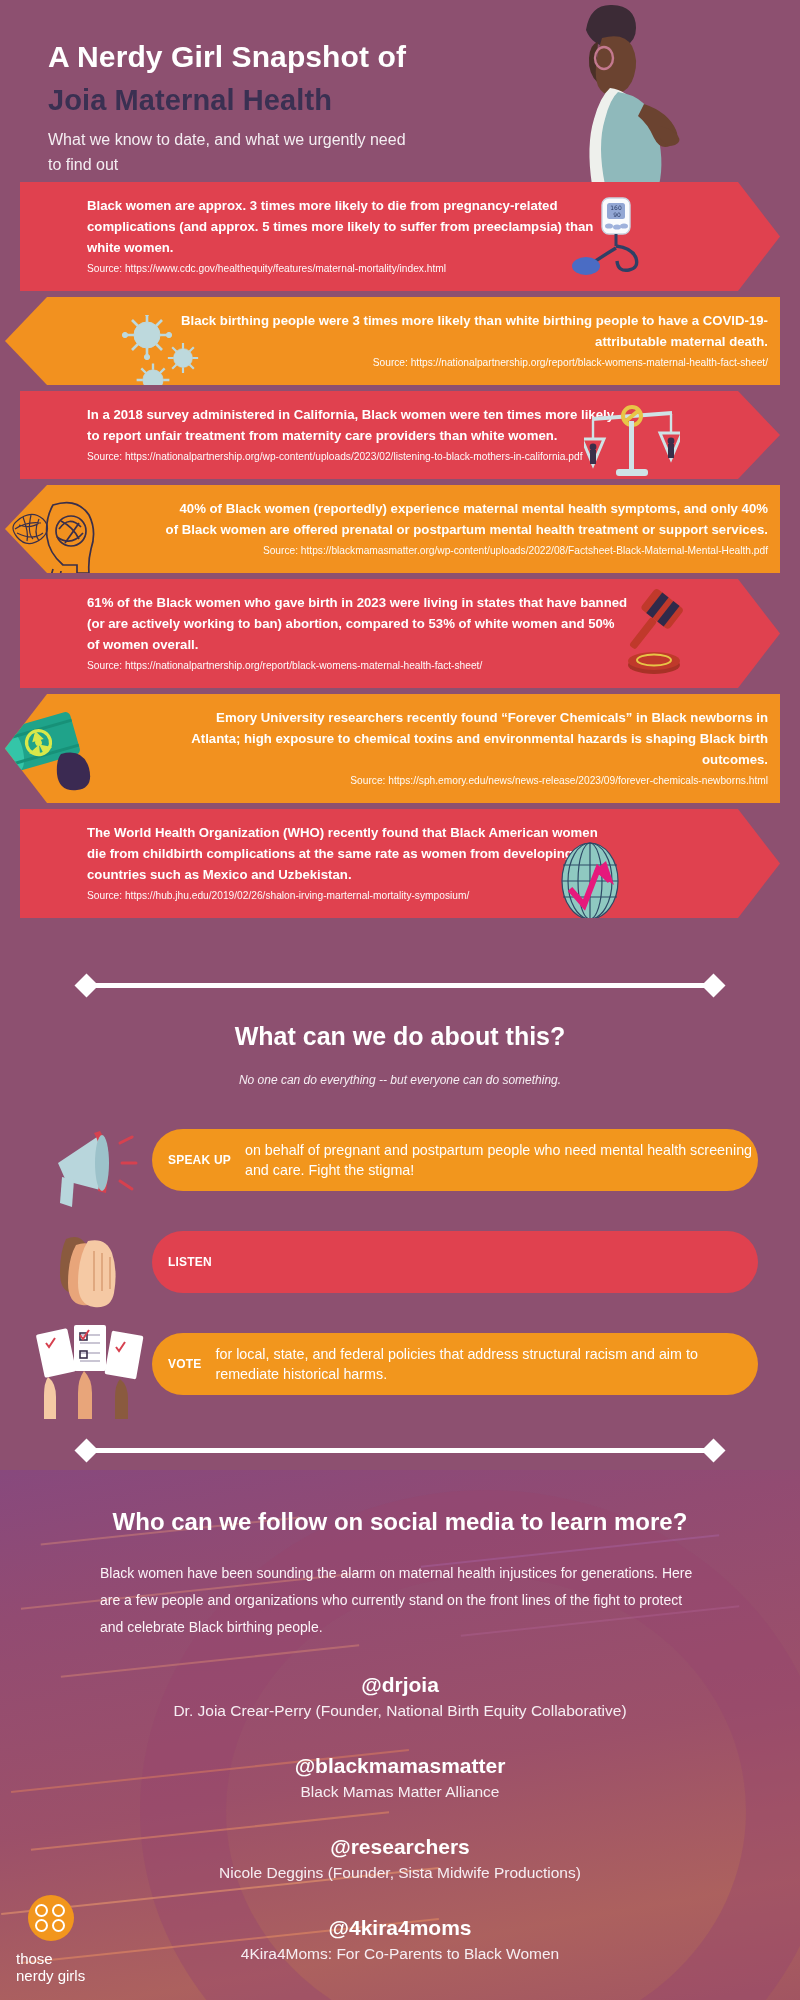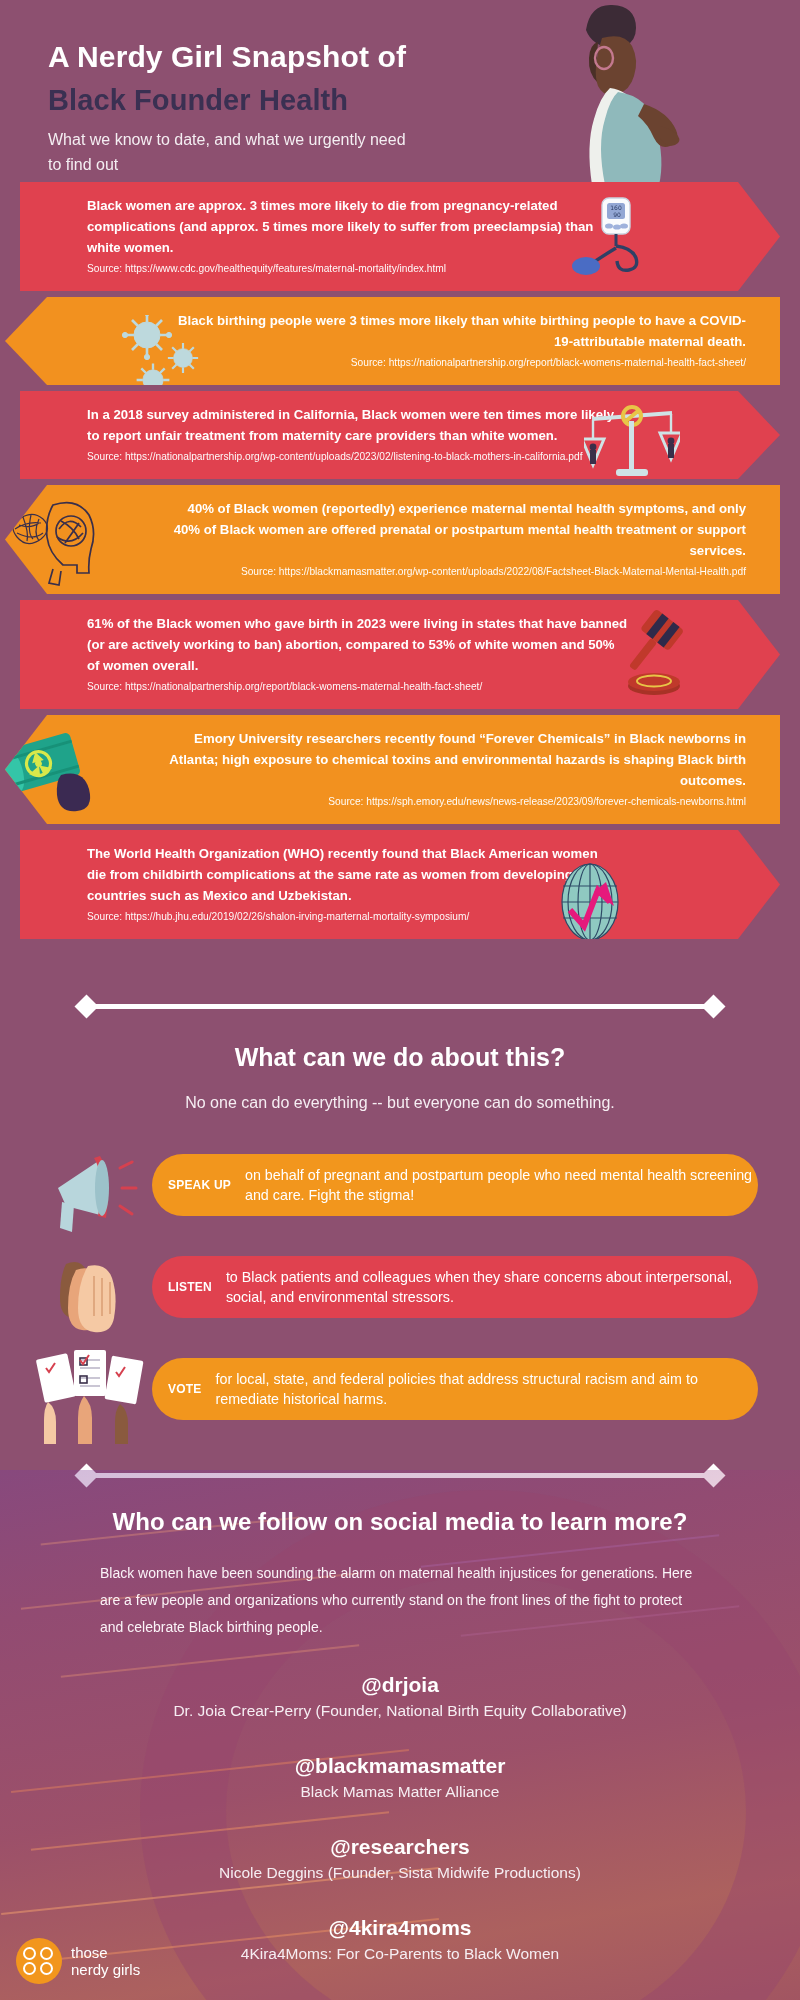--- a/index.html
+++ b/index.html
@@ -55,65 +55,65 @@
     background:#e0414f; margin:0 20px 0 20px; padding:13px 0 14px 0;
     clip-path: polygon(0 0, calc(100% - 42px) 0, 100% 50%, calc(100% - 42px) 100%, 0 100%);
   }
   .b-red .txt { padding-left:23px; padding-right:150px;margin-left:44px; }
 
   
   .b-orange {
     background:#f2911f; margin:0 20px 0 5px; padding:13px 0 14px 0;
     clip-path: polygon(42px 0, 100% 0, 100% 100%, 42px 100%, 0 50%);
   }
-  .b-orange .txt { padding-right:34px; padding-left:160px; text-align:right; }
+  .b-orange .txt { padding-right:12px; padding-left:160px; text-align:right; }
 
   .icon-abs { position:absolute; z-index:4; }
 
   
   .divider { position:relative; height:22px; margin:26px 0; }
   .divider .line { position:absolute; left:85px; right:85px; top:9px; height:5px; background:#fff; }
   .divider .dia { position:absolute; top:3px; width:17px; height:17px; background:#fff; transform:rotate(45deg); }
   .divider .dia.l { left:78px; } .divider .dia.r { right:78px; }
 
   
   .h2 { text-align:center; font-size:25px; font-weight:bold; color:#fff; }
-  .lede { text-align:center; font-size:16px; color:#f6eef3; margin-top:22px; }
+  .lede { text-align:center; font-size:12px; color:#f6eef3; margin-top:22px;font-style:italic; }
 
   .action-row { position:relative; height:84px; margin-top:26px; }
   .pill {
     position:absolute; left:152px; right:42px; top:6px; height:62px;
     border-radius:34px; display:flex; align-items:center; padding-left:16px;
   }
   .pill.orange { background:#f2961d; }
   .pill.red    { background:#e0414f; }
   .pill .kw { font-size:12px; font-weight:bold; color:#fff; white-space:nowrap; letter-spacing:.2px; }
   .pill .body { font-size:14.3px; line-height:20px; color:#fff; margin-left:14px; }
   .action-ico { position:absolute; left:44px; top:-4px; width:106px; height:92px; }
 
   
   .h2b { text-align:center; font-size:24px; font-weight:bold; color:#fff; }
   .social-lede { margin:24px auto 0; width:600px; font-size:14px; line-height:27px; color:#fbf4f8; }
   .handle { text-align:center; font-size:21px; font-weight:bold; color:#fff; }
   .who { text-align:center; font-size:15.5px; color:#f6eef3; margin-top:5px; }
   .social-block { margin-top:28px; }
 
   
-  .logo { position:absolute; left:16px; bottom:16px; display:flex; align-items:center; gap:9px; }
+  .logo { position:absolute; left:16px; bottom:16px; display:flex; align-items:center; gap:9px;flex-direction:column; }
   .logo-mark { width:46px; height:46px; border-radius:50%; background:#f2961d; position:relative; }
   .logo-mark i { position:absolute; border:2.5px solid #fff; border-radius:50%; display:block; }
   .logo-txt { font-size:15px; line-height:17px; color:#fff; }
   .logo-txt b { font-weight:400; display:block; }
 </style>
 </head>
 <body>
 
 <div class="hero">
   <div class="title1">A Nerdy Girl Snapshot of</div>
-  <div class="title2">Black Founder Health</div>
+  <div class="title2">Joia Maternal Health</div>
   <div class="subtitle">What we know to date, and what we urgently need to find out</div>
 
   <svg class="woman" viewBox="0 0 190 185">
     <path d="M92 30 Q96 4 118 5 Q142 6 142 28 Q142 40 132 46 L118 48 Q98 46 92 30Z" fill="#3c2b36"></path>
     <path d="M104 42 q-8 2 -9 16 q-1 16 9 25 l4 -4 q-6 -10 -5 -22 z" fill="#4a3027"></path>
     <path d="M108 38 q22 -6 30 8 q7 14 2 30 q-4 14 -16 18 q-14 4 -20 -8 q-6 -16 4 -48z" fill="#6b4330"></path>
     <ellipse cx="110" cy="58" rx="9" ry="11" fill="none" stroke="#c4798f" stroke-width="2.4"></ellipse>
     <path d="M116 88 q18 2 24 18 q8 22 4 50 q-2 16 -6 29 l-40 0 q-6 -40 2 -66 q6 -22 16 -31z" fill="#eef0ec"></path>
     <path d="M124 92 q30 4 38 34 q9 34 3 59 l-54 0 q-8 -40 0 -66 q5 -20 13 -27z" fill="#8fb9bb"></path>
     <path d="M150 104 q24 8 32 26 q5 12 -6 16 q-10 4 -16 -8 q-6 -14 -16 -22z" fill="#6b4330"></path>
@@ -329,21 +329,20 @@
       <path d="M32 24 q16 -6 22 8 q6 16 2 38 q-2 16 -18 14 q-14 -2 -14 -22 q0 -24 8 -38z" fill="#e8a57a"></path>
       <path d="M44 20 q18 -4 24 12 q6 18 2 40 q-3 16 -20 14 q-16 -2 -16 -24 q0 -26 10 -42z" fill="#f5c9a4"></path>
       <g fill="none" stroke="#e0a87f" stroke-width="2">
         <path d="M50 30 V70"></path>
           <path d="M58 32 V70"></path>
           <path d="M66 36 V68"></path>
       </g>
     </svg>
     <div class="pill red">
       <div class="kw">LISTEN</div>
-      <div class="body">to Black patients and colleagues when they share concerns about interpersonal, social, and environmental stressors.</div>
     </div>
   </div>
 
   <div class="action-row" style="margin-top:18px;">
     <svg class="action-ico" style="left:34px; top:-6px; width:118px; height:98px;" viewBox="0 0 118 98">
       <g>
         <rect x="6" y="10" width="32" height="44" rx="2" fill="#fff" transform="rotate(-12 22 32)"></rect>
         <rect x="40" y="4" width="32" height="46" rx="2" fill="#fff"></rect>
         <rect x="74" y="12" width="32" height="44" rx="2" fill="#fff" transform="rotate(10 90 34)"></rect>
         <g fill="none" stroke="#b9b4c6" stroke-width="1.6">

